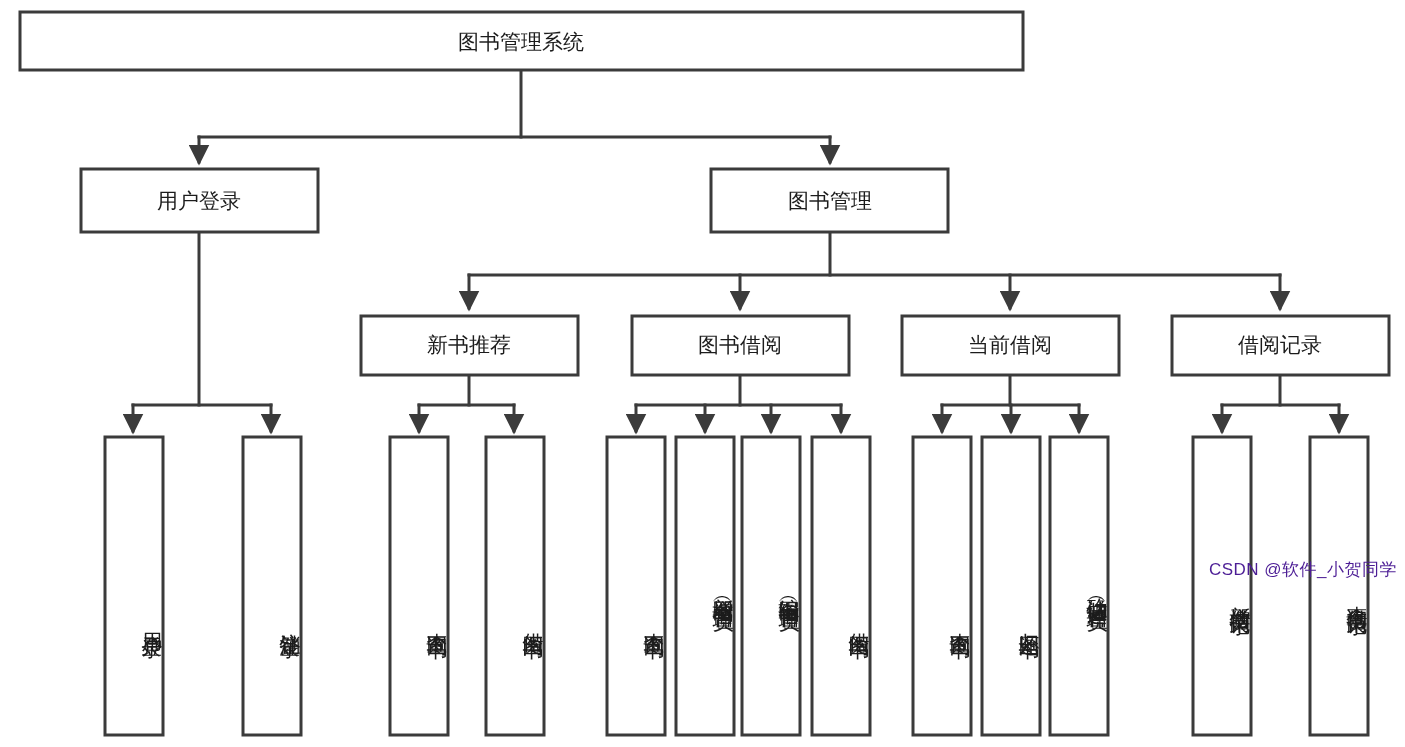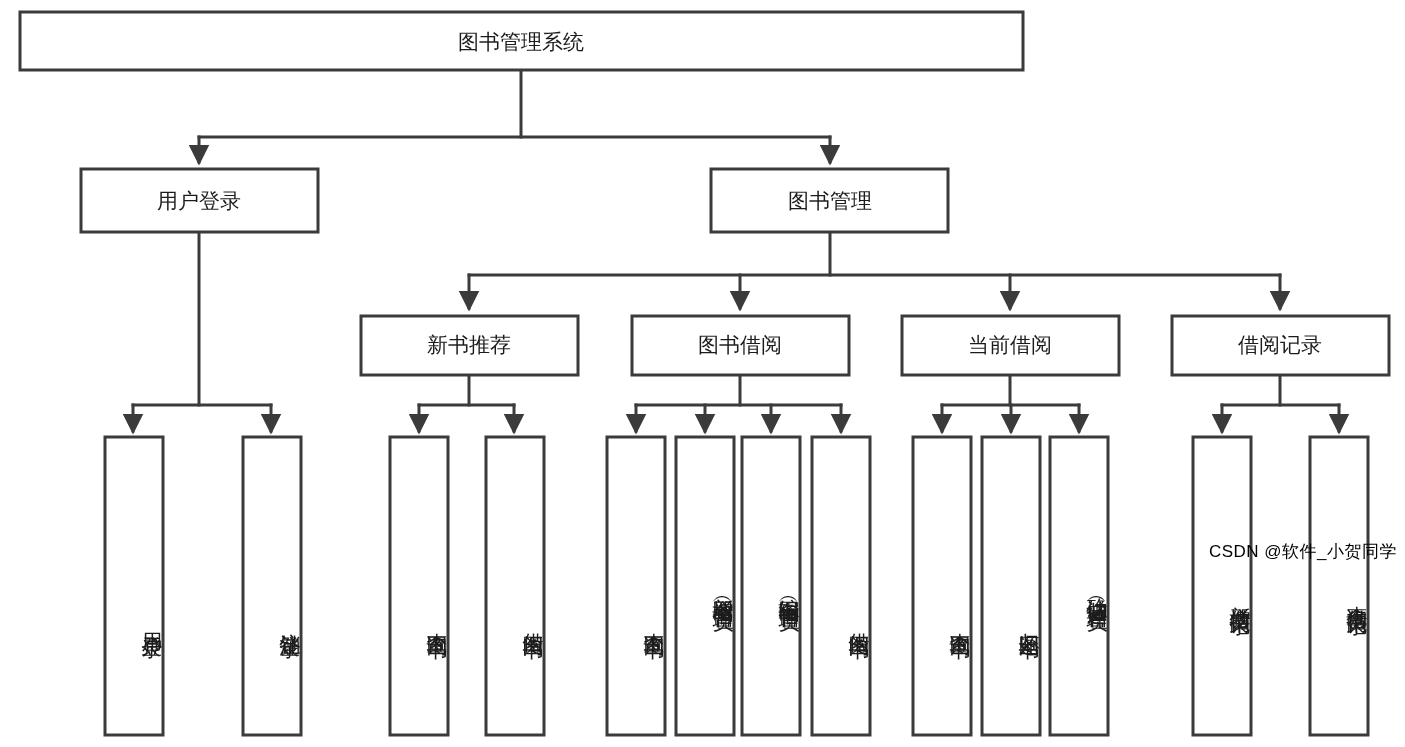--- a/index.html
+++ b/index.html
@@ -59,24 +59,24 @@
     line-height: 1;
     white-space: nowrap;
     display: flex;
     align-items: flex-start;
     justify-content: center;
     pointer-events: none;
   }
   .watermark {
     position: absolute;
     right: 8px;
-    bottom: 18px;
+    bottom: 0;
     font-family: "Liberation Sans", "DejaVu Sans", sans-serif;
     font-size: 17px;
-    color: #000000;
+    color: #4c1d95;
     white-space: nowrap;
     letter-spacing: 0.5px;
   }
 </style>
 </head>
 <body>
 
 <div id="diagram-root">
 
   <svg id="tree-svg" viewBox="0 0 1405 747">

